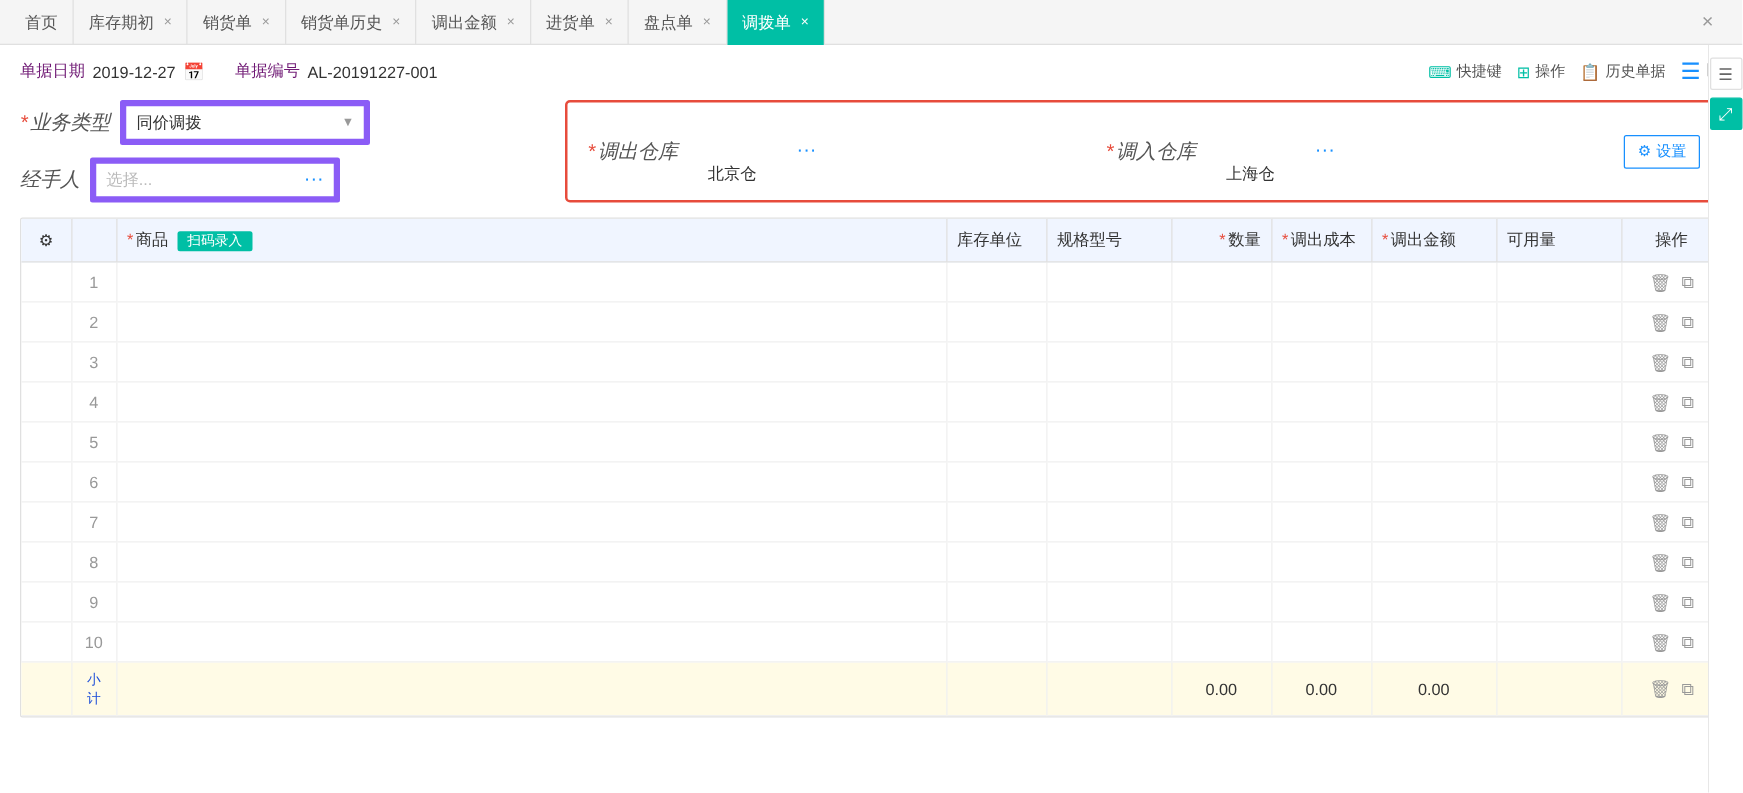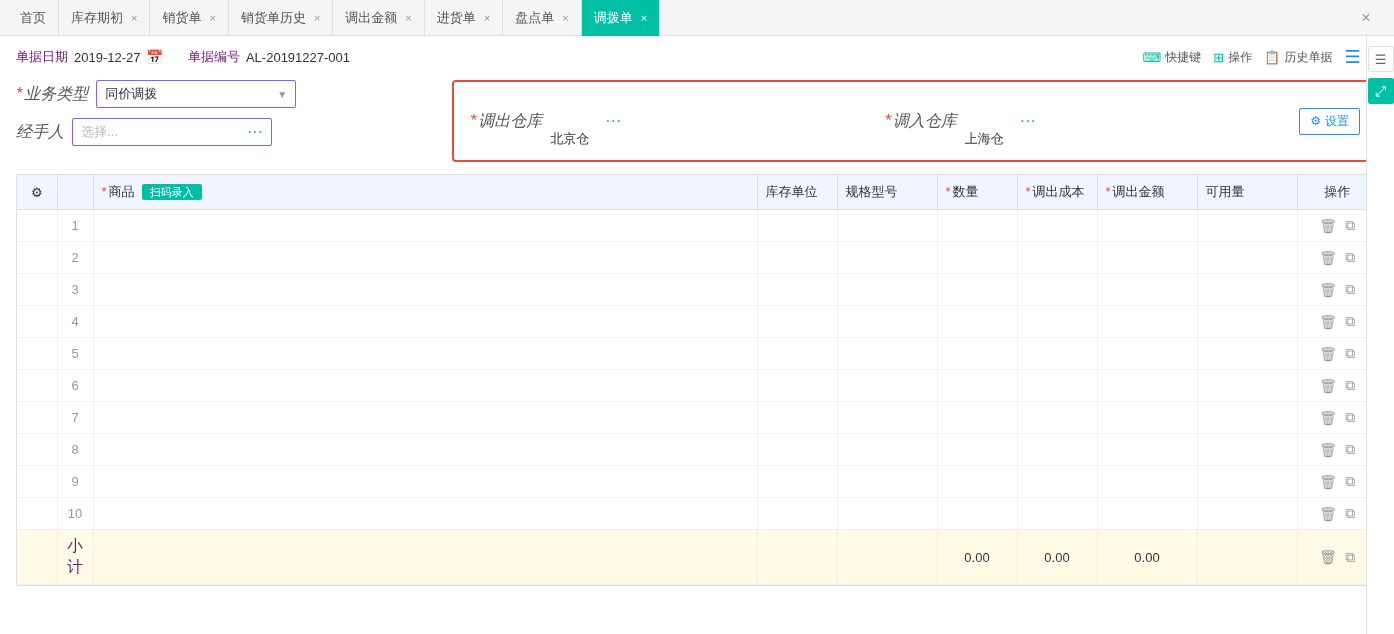--- a/index.html
+++ b/index.html
@@ -137,21 +137,21 @@
     .form-label {
       font-size: 16px;
       color: #555;
       white-space: nowrap;
       font-style: italic;
     }
     .required-star { color: #e74c3c; margin-right: 2px; }
     .form-select {
       display: flex;
       align-items: center;
-      border: 1px solid #8b5cf6;
+      border: 5px solid #8b5cf6;
       border-radius: 2px;
       padding: 4px 8px;
       background: #fff;
       min-width: 200px;
       cursor: pointer;
       justify-content: space-between;
     }
     .form-select-text { font-size: 13px; color: #333; }
     .form-select-arrow { font-size: 10px; color: #999; }
     .more-dots {
@@ -162,21 +162,21 @@
     }
     .warehouse-section {
       display: flex;
       align-items: center;
       flex: 1;
       gap: 40px;
     }
     .warehouse-field {
       display: flex;
       align-items: center;
-      gap: 8px;
+      gap: 24px;
       flex: 1;
     }
     .warehouse-name {
       font-size: 13px;
       color: #333;
       font-weight: 500;
       margin-top: 36px;
     }
     .settings-btn {
       display: flex;
@@ -240,21 +240,21 @@
       background: #00bfa5;
       color: #fff;
       font-size: 11px;
       padding: 2px 8px;
       border-radius: 2px;
       cursor: pointer;
       white-space: nowrap;
     }
     .col-unit { width: 80px; }
     .col-spec { width: 100px; }
-    .col-qty { width: 80px; }
+    .col-qty { width: 80px; text-align: right; }
     .col-cost { width: 80px; margin-top: 16px; }
     .col-amount { width: 100px; }
     .col-available { width: 100px; }
     .col-actions { width: 80px; text-align: center; }
     .action-icons {
       display: flex;
       align-items: center;
       gap: 8px;
       justify-content: center;
     }
@@ -609,21 +609,21 @@
           <td class="col-actions">
               <div class="action-icons">
                 <span class="action-icon">🗑</span>
                 <span class="action-icon">⧉</span>
               </div>
             </td>
         </tr>
 
         <tr class="subtotal-row">
           <td class="col-gear"></td>
-          <td class="row-num" style="color:#701a75;font-size:16px;">小计</td>
+          <td class="row-num" style="color:#1d4ed8;font-size:11px;">小计</td>
           <td class="col-product"></td>
           <td class="col-unit"></td>
           <td class="col-spec"></td>
           <td class="col-qty" style="text-align:center;">0.00</td>
           <td class="col-cost" style="text-align:center;">0.00</td>
           <td class="col-amount" style="text-align:center;">0.00</td>
           <td class="col-available"></td>
           <td class="col-actions">
               <div class="action-icons">
                 <span class="action-icon">🗑</span>

